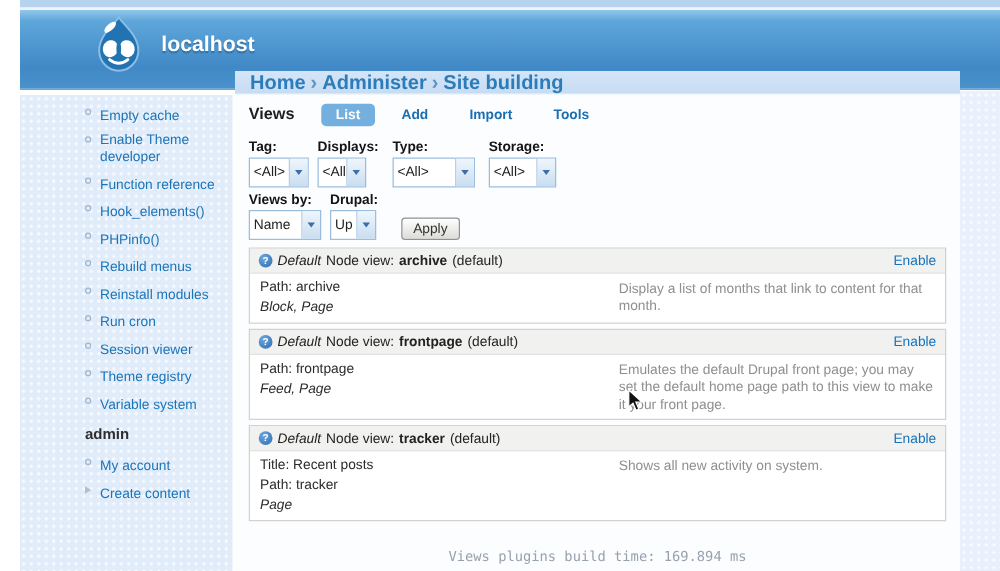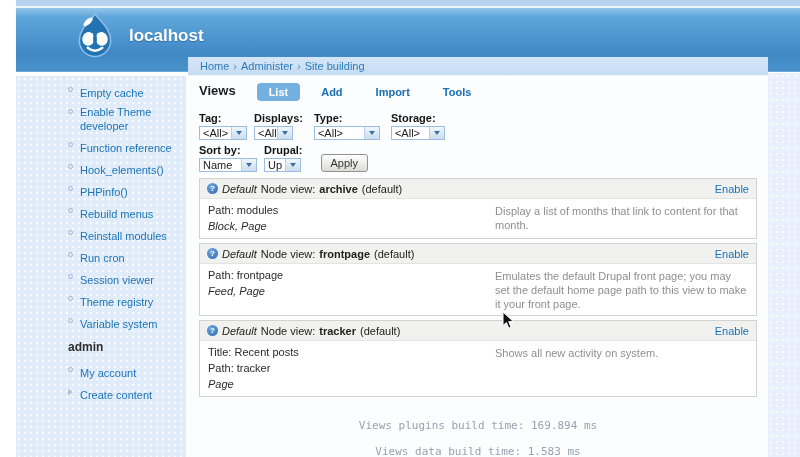--- a/index.html
+++ b/index.html
@@ -27,35 +27,35 @@
   .side-section { padding-left:52px; margin-bottom:4px; }
   .side-heading { font-size:12px; font-weight:bold; color:#2e2e2e; margin:8px 0 9px 0; }
   .side-item { position:relative; padding-left:12px; margin-bottom:4px; }
   .side-item .lbl { font-size:11px; line-height:14px; color:#1a74b8; cursor:pointer; display:inline-block; max-width:104px; }
   .bullet { position:absolute; left:0; top:4px; }
   .b-circle { width:5px; height:5px; border:1px solid #9fb6cf; border-radius:50%; background:transparent; }
   .b-tri-right { width:0; height:0; border-top:3px solid transparent; border-bottom:3px solid transparent; border-left:5px solid #aebfd2; }
 
   
   .panel { position:absolute; left:172px; top:57px; width:580px; height:400px; background:#fcfdfe; z-index:3; }
-  .breadcrumb { height:19px; line-height:19px; padding-left:12px; font-size:11px; color:#2d7cba;
-                background:linear-gradient(180deg,#d4e5f7,#c7dcf3); border-bottom:1px solid #eef5fc; }
+  .breadcrumb { height:19px; line-height:19px; padding-left:12px; font-size:16px; color:#2d7cba;
+                background:linear-gradient(180deg,#d4e5f7,#c7dcf3); border-bottom:1px solid #eef5fc;font-weight:bold; }
   .breadcrumb .bc-link { cursor:pointer; }
   .breadcrumb .sep { color:#5e93c0; padding:0 4px; }
   .panel-inner { padding:0 11px; }
 
   .title-row { display:flex; align-items:flex-start; margin-top:7px; height:21px; }
   .page-title { font-size:13px; font-weight:bold; color:#1d1d1d; margin-right:21px; }
   .tab { font-size:11px; font-weight:bold; color:#1a6fb3; padding:3px 12px; margin-right:9px; border-radius:4px; cursor:pointer; }
   .tab.active { background:#74b0df; color:#fff; }
 
   .filter-row { display:flex; align-items:flex-end; margin-top:8px; }
   .fstack { margin-right:10px; }
   .flabel { font-size:11px; font-weight:bold; color:#141414; margin-bottom:2px; }
-  .select { position:relative; height:14px; background:#fff; border:1px solid #9bbdde; display:flex; align-items:center; cursor:pointer; }
+  .select { position:relative; height:24px; background:#fff; border:1px solid #9bbdde; display:flex; align-items:center; cursor:pointer; }
   .sel-val { flex:1; font-size:11px; color:#222; padding:0 3px; line-height:15px; white-space:nowrap; overflow:hidden; }
   .sel-btn { width:15px; align-self:stretch; background:linear-gradient(180deg,#eff6fc,#c9ddf1); border-left:1px solid #b7cfe8;
              display:flex; align-items:center; justify-content:center; }
   .arr { width:0; height:0; border-left:3px solid transparent; border-right:3px solid transparent; border-top:4px solid #3a6ea5; }
   .w48{width:48px}.w39{width:39px}.w66{width:66px}.w54{width:54px}.w58{width:58px}.w37{width:37px}
   .apply-btn { height:18px; padding:1px 9px; font-size:11px; color:#333; border:1px solid #919191; border-radius:3px;
                background:linear-gradient(180deg,#fefefe,#dcdcd7); cursor:pointer; margin-left:6px;
                font-family:"Liberation Sans", sans-serif; }
 
   .views-list { margin-top:6px; }
@@ -169,21 +169,21 @@
             <span class="sel-val">&lt;All&gt;</span>
             <span class="sel-btn">
                 <i class="arr"></i>
               </span>
           </div>
         </div>
       </div>
 
       <div class="filter-row" style="margin-top:4px;">
         <div class="fstack" style="margin-right:7px;">
-          <div class="flabel">Sort by:</div>
+          <div class="flabel">Views by:</div>
           <div class="select w58">
             <span class="sel-val">Name</span>
             <span class="sel-btn">
                 <i class="arr"></i>
               </span>
           </div>
         </div>
         <div class="fstack" style="margin-right:12px;">
           <div class="flabel">Drupal:</div>
           <div class="select w37">
@@ -202,21 +202,21 @@
           <div class="vhead">
             <span class="help">?</span>
             <span class="vdefault">Default</span>
             <span>Node view:</span>
             <span class="vname">archive</span>
             <span>(default)</span>
             <span class="enable">Enable</span>
           </div>
           <div class="vbody">
             <div class="vleft">
-              <div class="detail">Path: modules</div>
+              <div class="detail">Path: archive</div>
 
               <div class="displays">Block, Page</div>
             </div>
             <div class="vright">Display a list of months that link to content for that month.</div>
           </div>
         </div>
 
         <div class="vbox">
           <div class="vhead">
             <span class="help">?</span>

